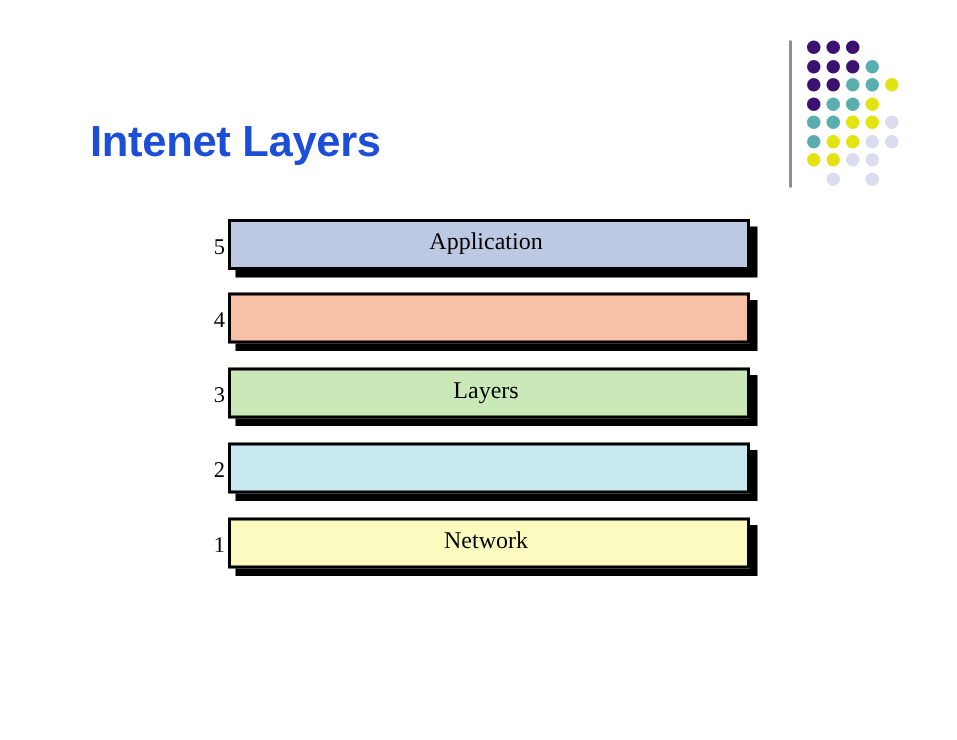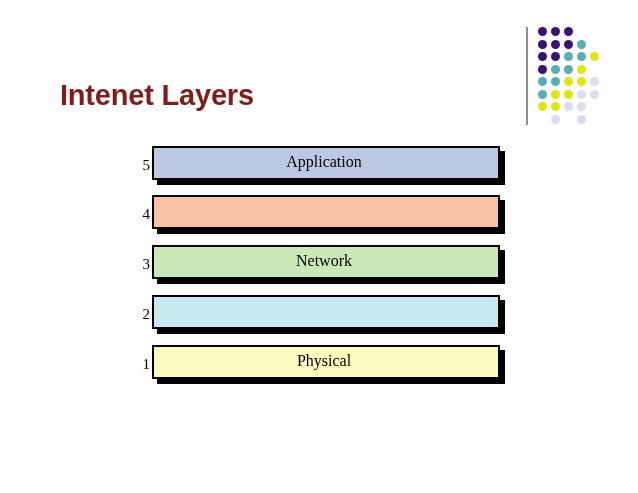--- a/index.html
+++ b/index.html
@@ -125,21 +125,21 @@
     font-size: 16px;
     color: #000000;
     white-space: nowrap;
   }
 </style>
 </head>
 <body>
 
 <div id="slide" style="background: rgb(255, 255, 255);">
 
-  <div id="slide-title" style="color: #7f1d1d;">Intenet Layers</div>
+  <div id="slide-title" style="color: #1d4ed8;">Intenet Layers</div>
 
   <div id="deco">
     <div id="deco-rule" style="background: rgb(142, 142, 153);"></div>
     <div id="deco-dots">
         <div class="deco-dot" style="left: 0px; top: 0px; background: rgb(59, 18, 114);"></div>
         <div class="deco-dot" style="left: 13px; top: 0px; background: rgb(59, 18, 114);"></div>
         <div class="deco-dot" style="left: 26px; top: 0px; background: rgb(59, 18, 114);"></div>
         <div class="deco-dot" style="left: 0px; top: 12.5px; background: rgb(59, 18, 114);"></div>
         <div class="deco-dot" style="left: 13px; top: 12.5px; background: rgb(59, 18, 114);"></div>
         <div class="deco-dot" style="left: 26px; top: 12.5px; background: rgb(59, 18, 114);"></div>
@@ -186,33 +186,33 @@
         <div class="layer-bar-wrap">
           <div class="layer-shadow"></div>
           <div class="layer-bar" style="background: rgb(248, 192, 164);"></div>
         </div>
       </div>
       <div class="layer-row" style="top: 245px;">
         <div class="layer-number">3</div>
         <div class="layer-bar-wrap">
           <div class="layer-shadow"></div>
           <div class="layer-bar" style="background: rgb(203, 232, 184);"></div>
-          <div class="layer-label">Network</div>
+          <div class="layer-label">Layers</div>
         </div>
       </div>
       <div class="layer-row" style="top: 295px;">
         <div class="layer-number">2</div>
         <div class="layer-bar-wrap">
           <div class="layer-shadow"></div>
           <div class="layer-bar" style="background: rgb(200, 233, 240);"></div>
         </div>
       </div>
       <div class="layer-row" style="top: 345px;">
         <div class="layer-number">1</div>
         <div class="layer-bar-wrap">
           <div class="layer-shadow"></div>
           <div class="layer-bar" style="background: rgb(251, 251, 192);"></div>
-          <div class="layer-label">Physical</div>
+          <div class="layer-label">Network</div>
         </div>
       </div>
     </div>
 
 </div>
 
 </body></html>

